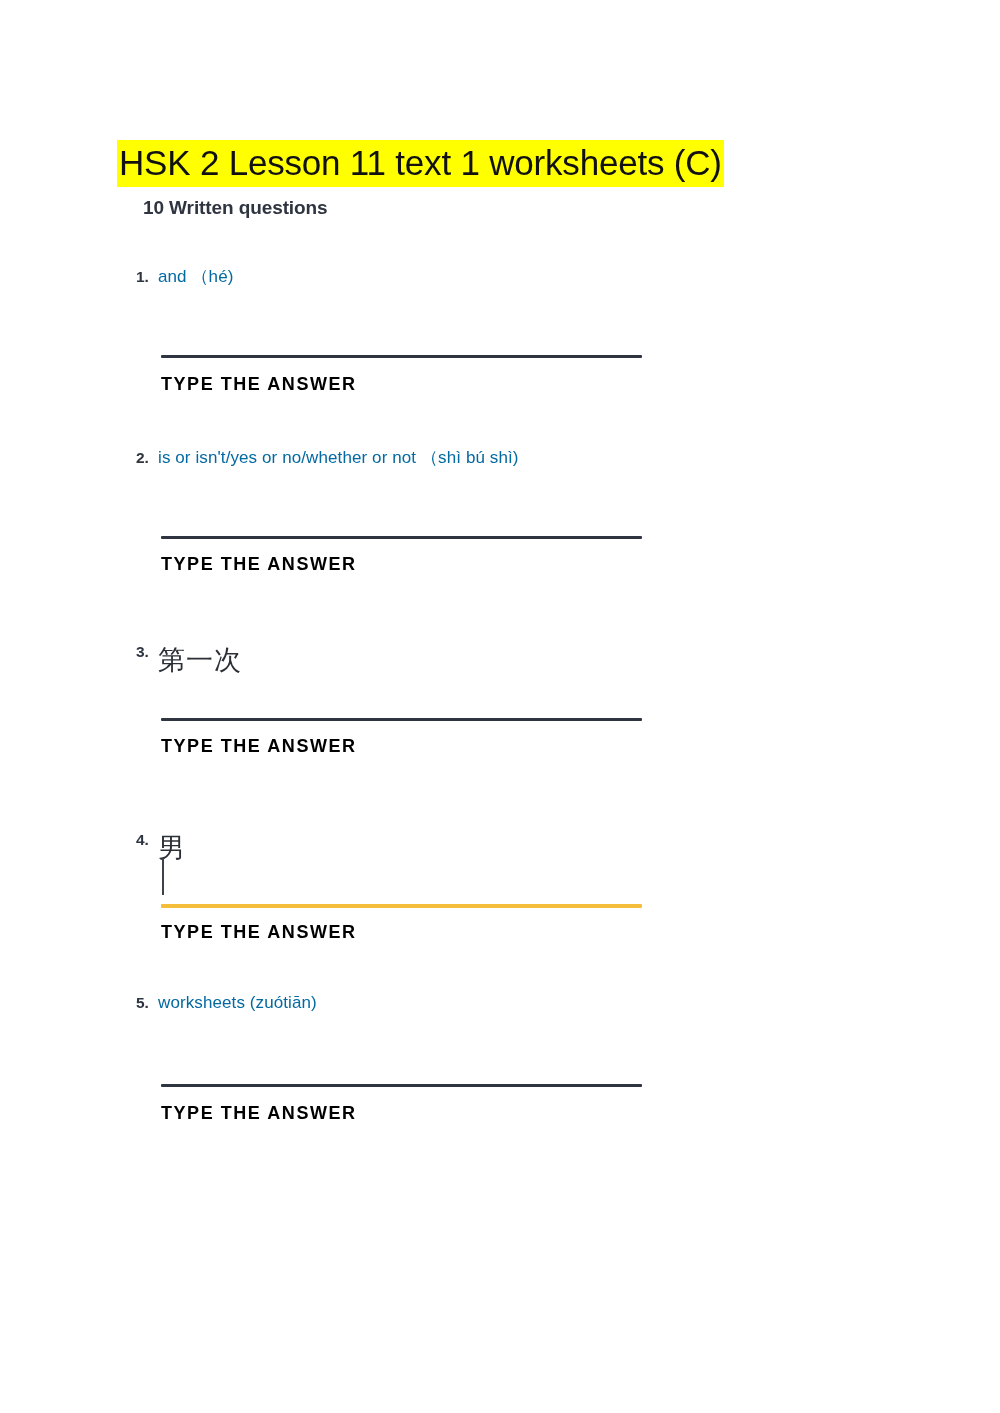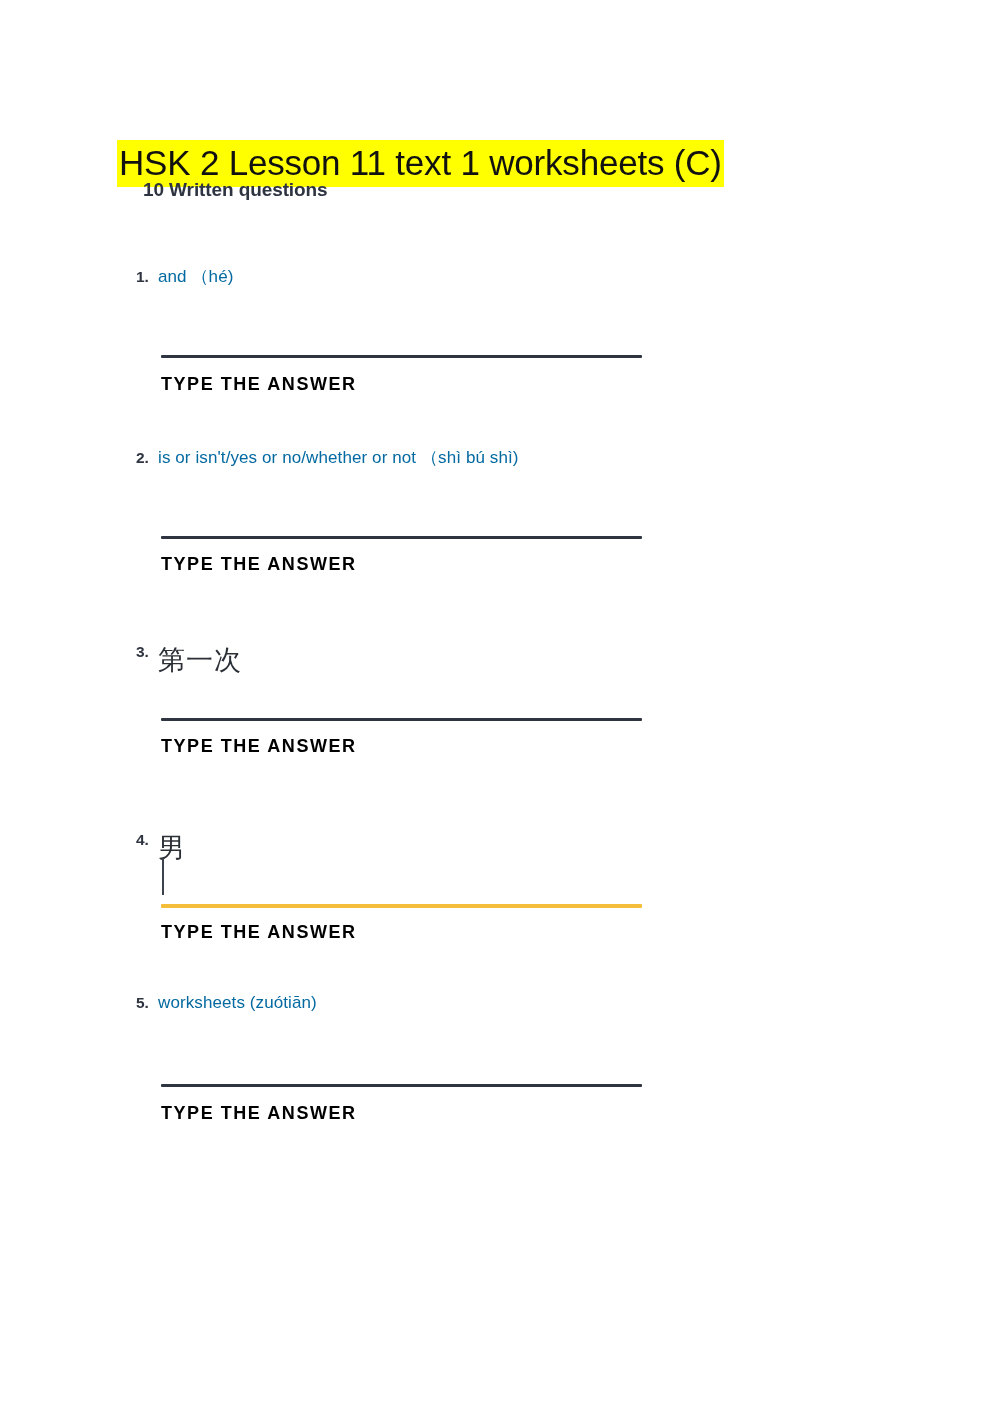--- a/index.html
+++ b/index.html
@@ -41,21 +41,21 @@
     letter-spacing: -0.2px;
     padding: 3px 2px 5px 2px;
     box-decoration-break: clone;
     -webkit-box-decoration-break: clone;
   }
 
   
   .subtitle {
     position: absolute;
     left: 143px;
-    top: 179px;
+    top: 197px;
     font-size: 19px;
     font-weight: 700;
     color: #2e3440;
     letter-spacing: -0.1px;
   }
 
   
   .q-list {
     position: absolute;
     left: 0;

